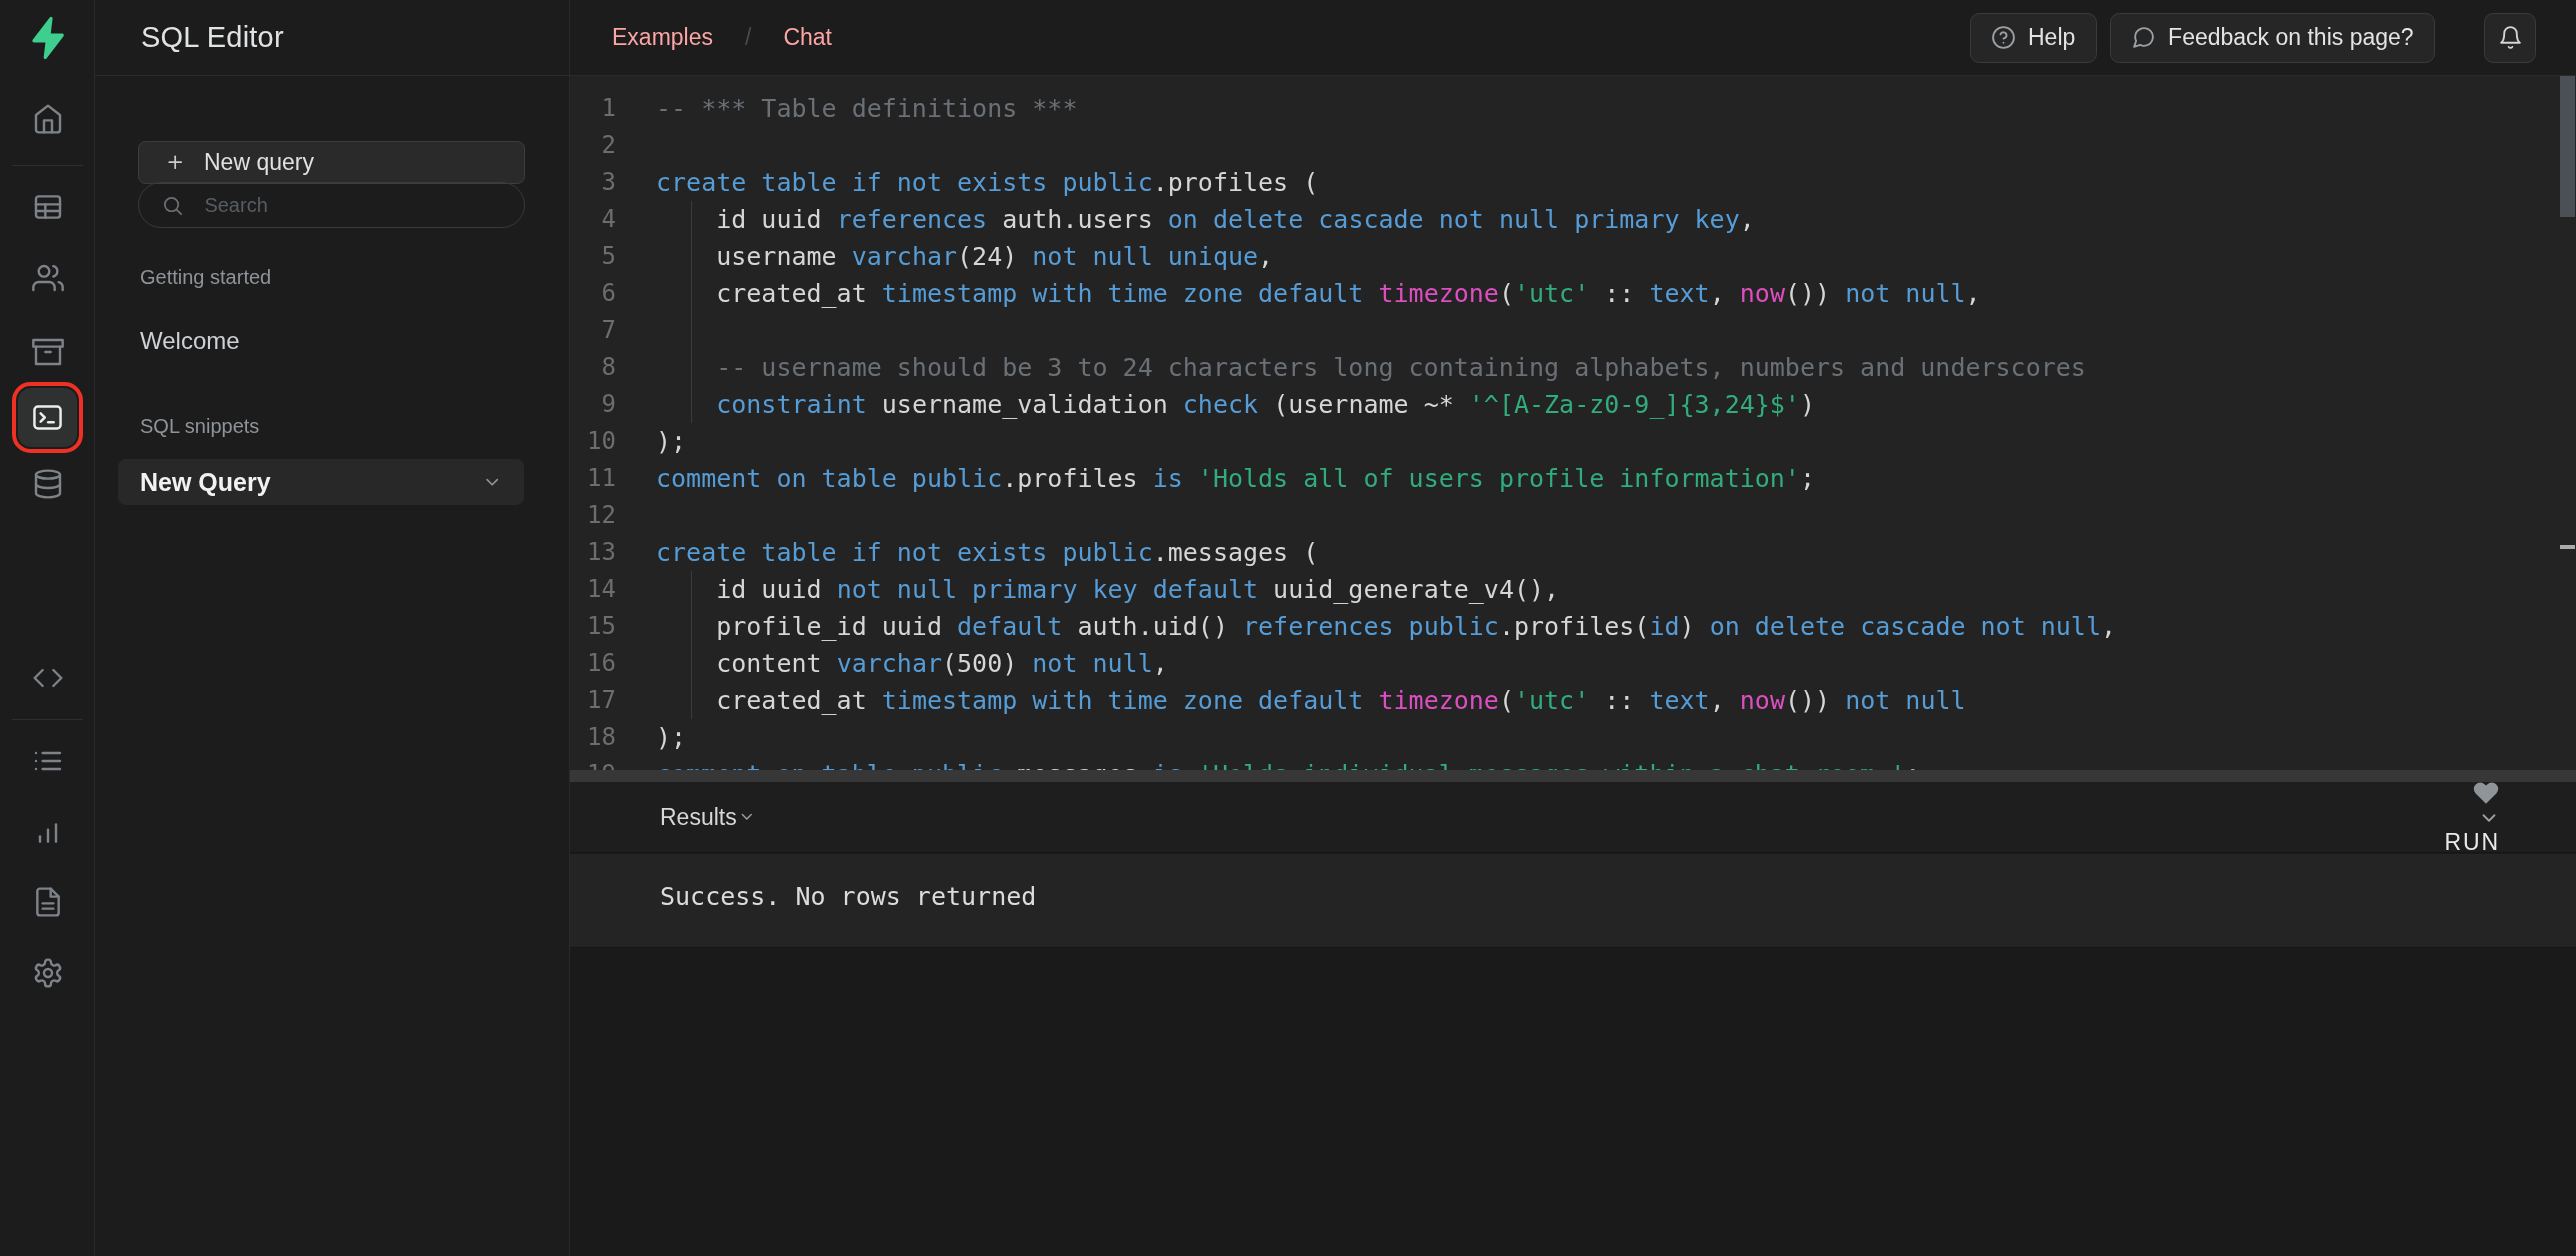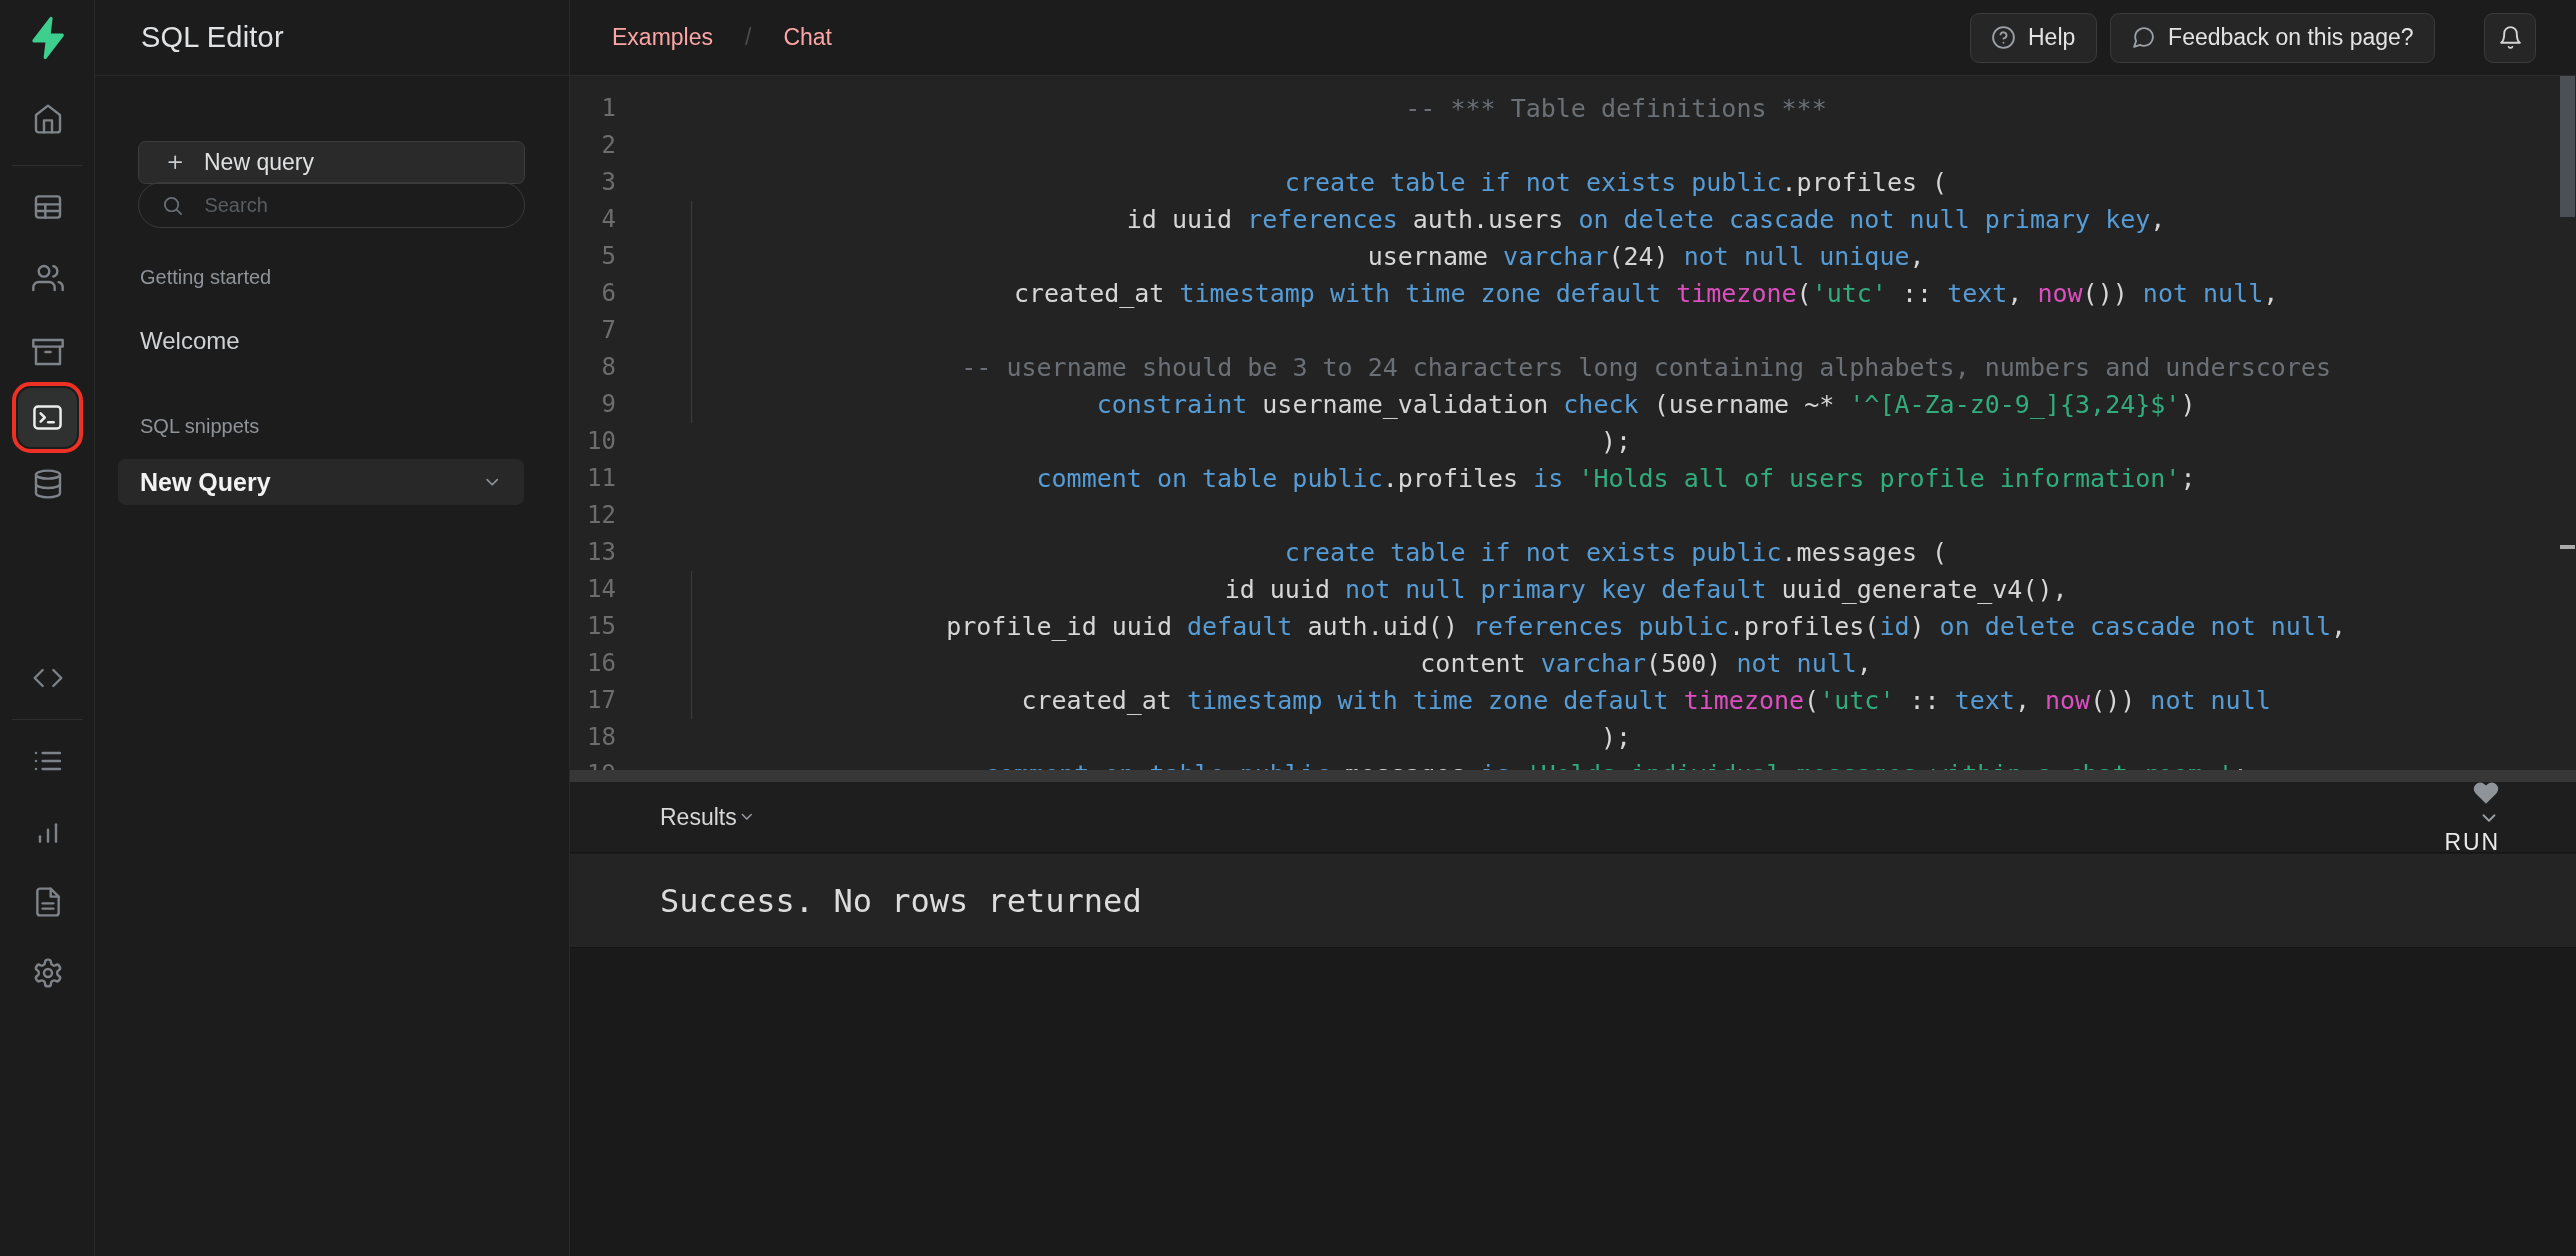--- a/index.html
+++ b/index.html
@@ -50,39 +50,39 @@
   .snippet-row{position:absolute;left:23px;top:383px;width:406px;height:46px;border-radius:7.4px;background:#282828;display:flex;align-items:center;justify-content:space-between;padding:0 22px;cursor:pointer;}
   .snippet-row .name{font-size:25px;font-weight:bold;color:#f2f2f2;}
   .snippet-row svg{width:20.4px;height:20.4px;color:#8b9196;}
 
   
   .main{position:absolute;left:570px;top:76px;width:2006px;height:1180px;background:var(--bg);}
   .editor{position:absolute;left:0;top:0;width:2006px;height:694px;background:var(--editor);overflow:hidden;cursor:text;}
   .code{position:relative;padding-top:14px;font-family:"DejaVu Sans Mono",monospace;font-size:25px;}
   .cl{position:relative;height:37px;line-height:37px;white-space:pre;}
   .cl .ln{position:absolute;left:0;top:0;width:46px;text-align:right;color:var(--ln);font-size:24px;}
-  .cl .ct{display:block;margin-left:86px;text-align:center;}
+  .cl .ct{display:block;margin-left:86px;}
   .cl.g::before{content:"";position:absolute;left:121px;top:0;bottom:0;width:0.9px;background:#3c3c3c;}
   .tk-kw{color:var(--kw);} .tk-pln{color:var(--pln);} .tk-str{color:var(--str);} .tk-fn{color:var(--fn);} .tk-com{color:var(--com);}
   .vscroll-thumb{position:absolute;right:0.9px;top:0;width:15px;height:141px;background:#4a5055;}
   .vscroll-tick{position:absolute;right:0.9px;top:469px;width:15px;height:3.7px;background:#c2c2c2;opacity:.85;}
   .hscrollbar{position:absolute;left:0;top:694px;width:2006px;height:12px;background:#373737;cursor:pointer;}
 
   
   .results-bar{position:absolute;left:0;top:706px;width:2006px;height:71px;background:var(--bar);border-bottom:0.9px solid #161616;display:flex;align-items:center;}
   .results-toggle{position:absolute;left:90px;display:flex;align-items:center;gap:1px;font-size:23px;color:#d8d8d8;cursor:pointer;background:none;border:none;font-family:inherit;}
   .results-toggle svg{width:17.6px;height:17.6px;color:#9aa0a5;}
   .results-actions{position:absolute;right:76px;display:flex;align-items:flex-end;flex-direction:column;}
   .icon-btn{background:none;border:none;cursor:pointer;display:flex;align-items:center;justify-content:center;}
   .heart svg{width:28px;height:28px;color:#8f9499;}
   .run-chevron svg{width:22px;height:22px;color:#9aa0a5;}
   .run-btn{background:none;border:none;font-family:inherit;font-size:23px;font-weight:500;letter-spacing:1.9px;color:#eaeaea;cursor:pointer;}
   .sp39{width:36px;} .sp60{width:56px;}
   .results-output{position:absolute;left:0;top:778px;width:2006px;height:94px;background:var(--band);border-bottom:0.9px solid #151515;}
-  .results-output .msg{position:absolute;left:90px;top:28px;font-family:"DejaVu Sans Mono",monospace;font-size:32px;color:#dcdcdc;}
+  .results-output .msg{position:absolute;left:90px;top:28px;font-family:"DejaVu Sans Mono",monospace;font-size:25px;color:#dcdcdc;}
 </style>
 </head>
 <body>
 
 <aside class="rail">
   <div class="logo">
     <svg viewBox="0 0 24 24" fill="#3ecf8e">
         <path d="M13.2 1.3 4.1 13.2c-.45.6-.03 1.45.72 1.45h6.08l-.95 7.9c-.1.85.98 1.3 1.5.62l9.1-11.9c.45-.6.03-1.45-.72-1.45h-6.08l.95-7.9c.1-.85-.98-1.3-1.5-.62z"></path>
       </svg>
   </div>

